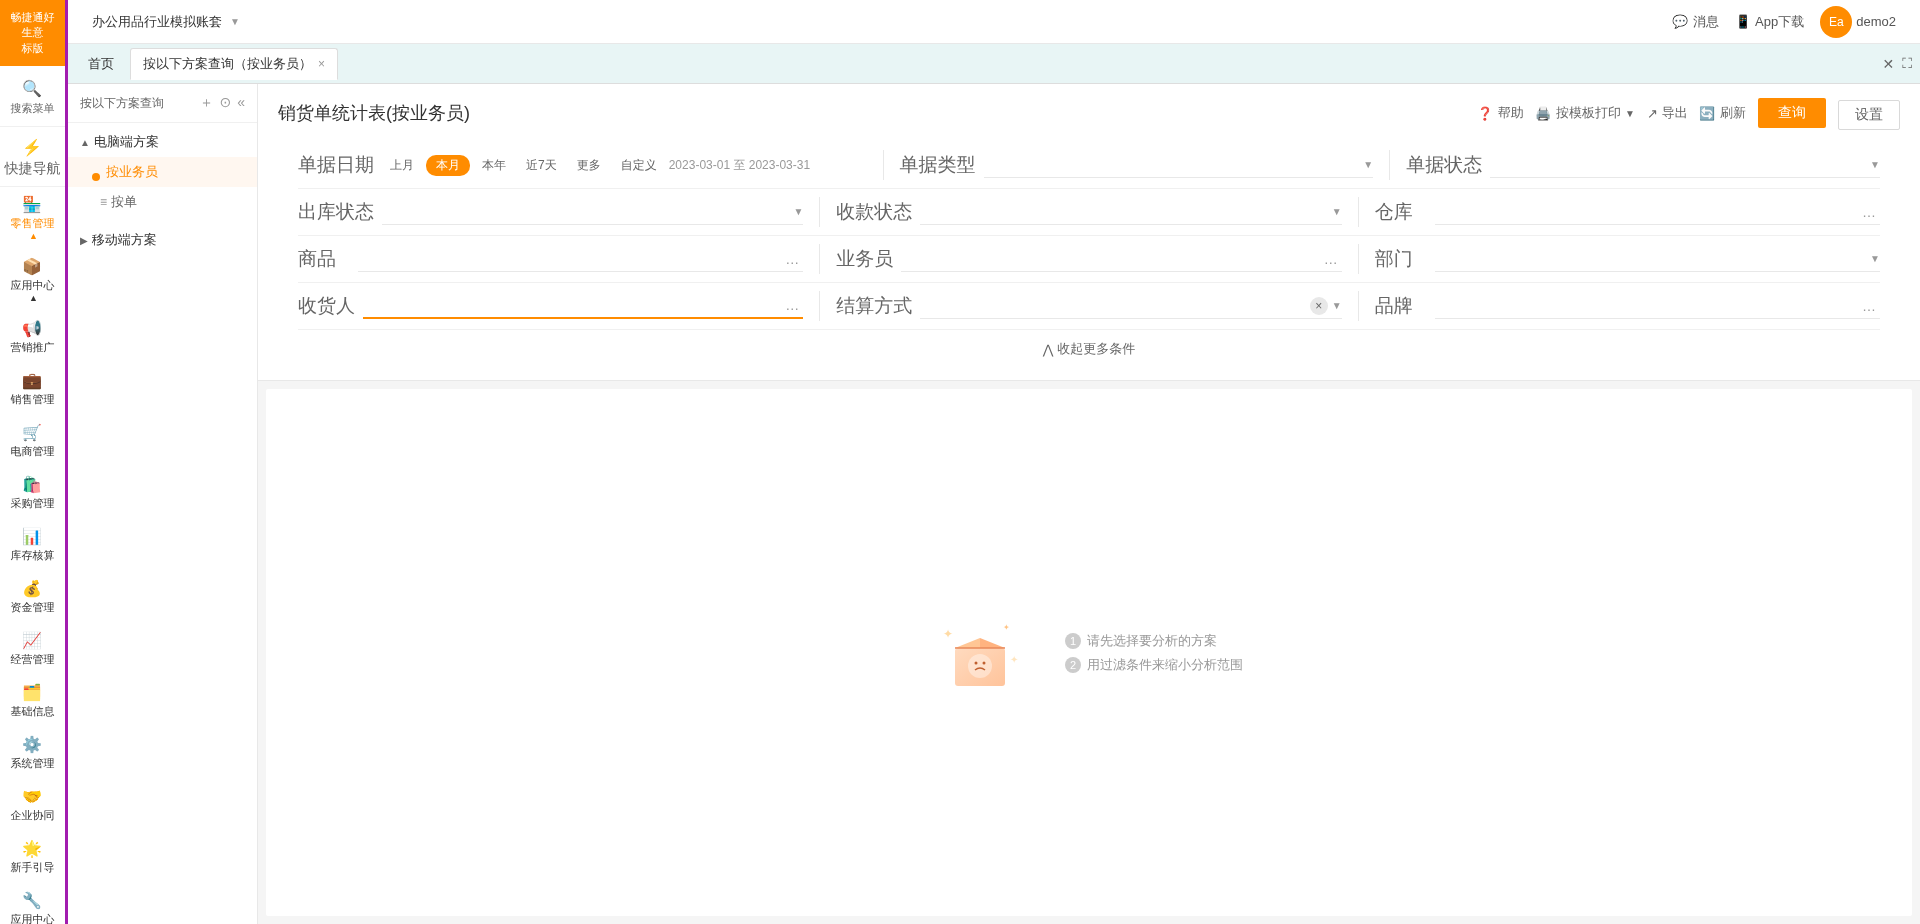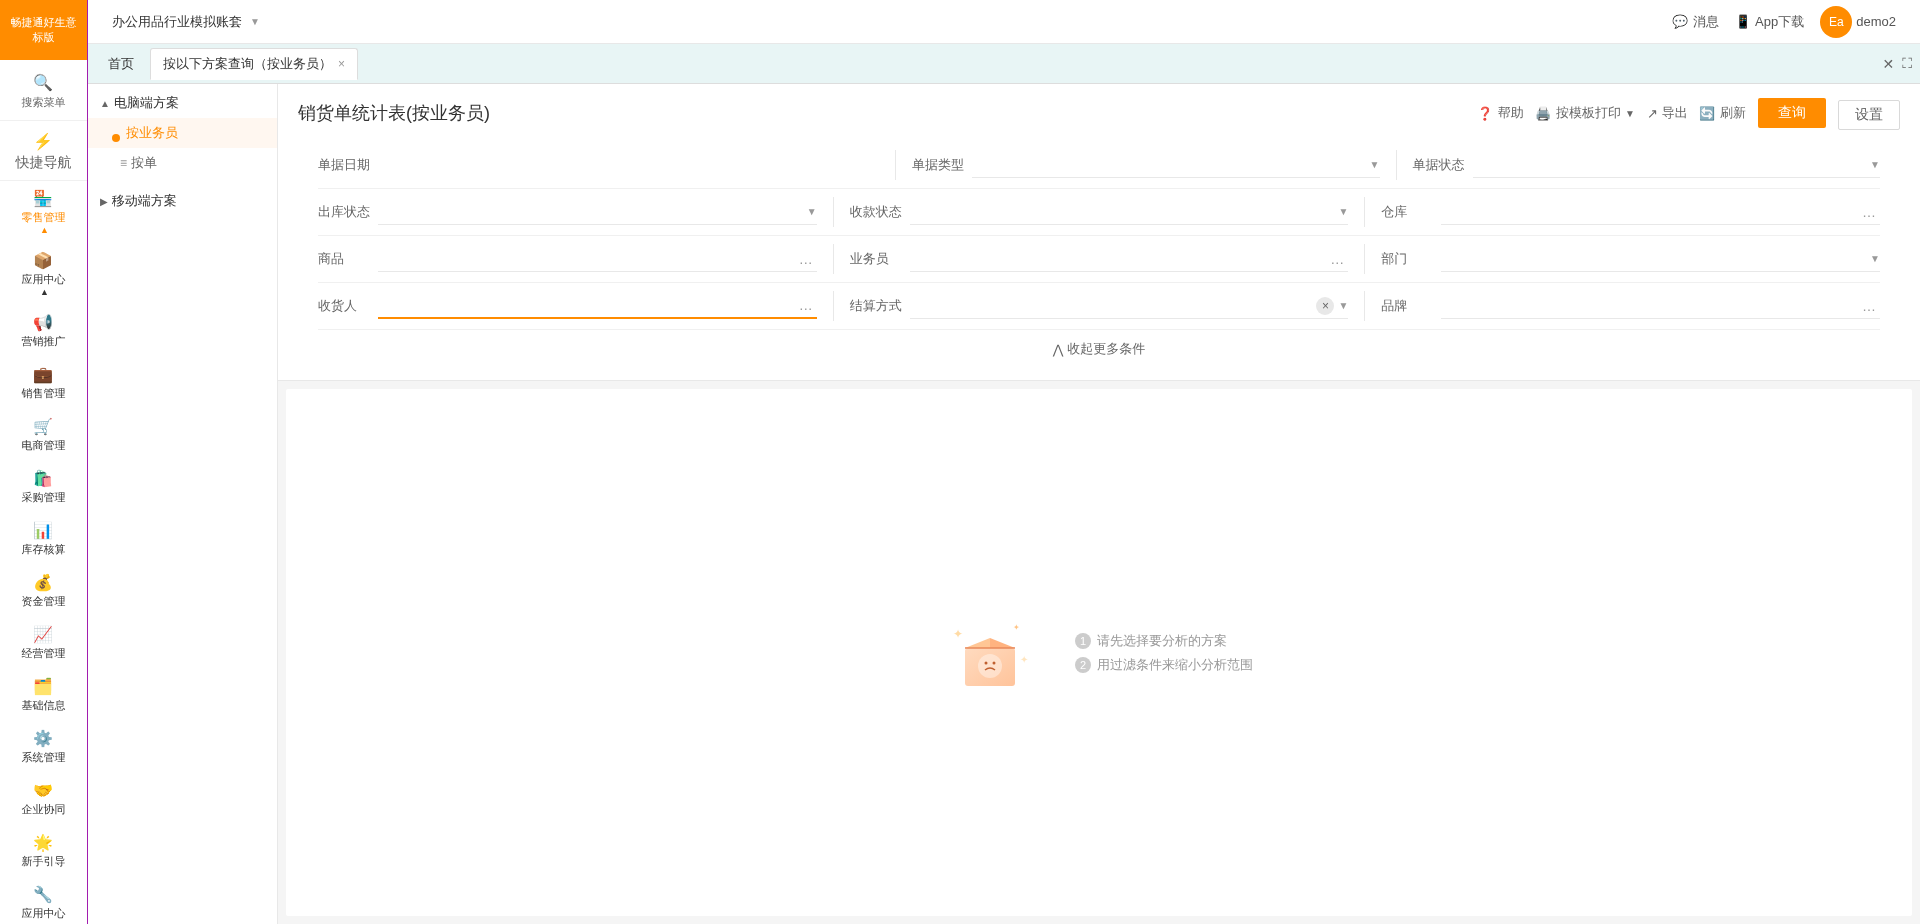--- a/index.html
+++ b/index.html
@@ -1,19 +1,19 @@
 <!DOCTYPE html>
 <html><head>
   <meta charset="utf-8">
   <style>
     * { box-sizing: border-box; margin: 0; padding: 0; }
     body { font-family: -apple-system, BlinkMacSystemFont, "PingFang SC", "Microsoft YaHei", sans-serif; font-size: 13px; background: #f5f5f5; display: flex; height: 924px; overflow: hidden; }
 
     
-    .sidebar { width: 88px; background: #fff; display: flex; flex-direction: column; align-items: center; border-right: 1px solid #a21caf; flex-shrink: 0; }
+    .sidebar { width: 68px; background: #fff; display: flex; flex-direction: column; align-items: center; border-right: 3px solid #a21caf; flex-shrink: 0; }
     .sidebar-logo { width: 100%; background: #ff8c00; display: flex; flex-direction: column; align-items: center; justify-content: center; padding: 10px 6px; min-height: 60px; }
     .logo-text { color: #fff; font-size: 11px; text-align: center; line-height: 1.4; }
     .sidebar-search { padding: 10px 0; width: 100%; display: flex; flex-direction: column; align-items: center; border-bottom: 1px solid #f0f0f0; }
     .sidebar-search span { font-size: 11px; color: #666; margin-top: 3px; }
     .sidebar-nav { padding: 8px 0; width: 100%; display: flex; flex-direction: column; align-items: center; border-bottom: 1px solid #f0f0f0; }
     .sidebar-nav span { font-size: 14px; color: #666; margin-top: 3px; }
     .sidebar-menu-items { flex: 1; width: 100%; overflow-y: auto; }
     .sidebar-item { display: flex; flex-direction: column; align-items: center; padding: 8px 4px; cursor: pointer; color: #333; transition: background 0.2s; }
     .sidebar-item.active { color: #ff8c00; }
     .sidebar-item .icon { font-size: 16px; margin-bottom: 2px; }
@@ -72,21 +72,21 @@
     .date-btn.active { background: #ff8c00; color: #fff; border-radius: 10px; padding: 2px 10px; }
     .date-range { font-size: 12px; color: #999; }
     .dots-btn { color: #999; font-size: 14px; cursor: pointer; padding: 0 4px; }
     .clear-btn { display: flex; align-items: center; justify-content: center; width: 18px; height: 18px; border-radius: 50%; background: #e8e8e8; color: #666; font-size: 12px; cursor: pointer; }
     .collapse-btn { display: flex; align-items: center; justify-content: center; gap: 4px; color: #666; font-size: 13px; cursor: pointer; padding: 6px; }
 
     
     .query-btn { background: #ff8c00; color: #fff; border: none; border-radius: 2px; padding: 6px 20px; font-size: 14px; cursor: pointer; }
     .set-btn { background: #fff; color: #666; border: 1px solid #d9d9d9; border-radius: 2px; padding: 5px 16px; font-size: 14px; cursor: pointer; display: block; margin-top: 4px; }
     .filter-item { display: flex; align-items: center; gap: 8px; }
-    .filter-item-label { font-size: 13px; color: #666; white-space: nowrap; min-width: 52px; }
+    .filter-item-label { font-size: 19px; color: #666; white-space: nowrap; min-width: 52px; }
     .filter-field { flex: 1; display: flex; align-items: center; border-bottom: 1px solid #e8e8e8; padding: 2px 0; min-height: 26px; }
     .filter-field .arrow-down { margin-left: auto; color: #999; font-size: 10px; }
 
     
     .empty-state { flex: 1; display: flex; align-items: center; justify-content: center; background: #fff; margin: 8px; border-radius: 2px; }
     .empty-tips { display: flex; flex-direction: column; gap: 6px; }
     .empty-tip { display: flex; align-items: center; gap: 6px; font-size: 13px; color: #999; }
     .tip-num { width: 16px; height: 16px; border-radius: 50%; background: #ccc; color: #fff; font-size: 11px; display: flex; align-items: center; justify-content: center; flex-shrink: 0; }
 
     .avatar { width: 32px; height: 32px; border-radius: 50%; background: #ff8c00; display: flex; align-items: center; justify-content: center; color: #fff; font-size: 12px; overflow: hidden; }
@@ -212,20 +212,28 @@
     </div>
     <div class="tab-actions">
       <button class="tab-action-btn">✕</button>
       <button class="tab-action-btn">⛶</button>
     </div>
   </div>
 
   <div class="content-area">
 
     <div class="left-panel">
+      <div class="left-panel-header">
+        <span class="left-panel-title">按以下方案查询</span>
+        <div class="left-panel-actions">
+          <span title="添加">＋</span>
+          <span title="编辑">⊙</span>
+          <span title="折叠">«</span>
+        </div>
+      </div>
 
       <div class="plan-group">
         <div class="plan-group-header">
           <span style="color:#666;font-size:10px;">▲</span>
           <span>电脑端方案</span>
         </div>
         <div class="plan-item active">
           <span class="dot"></span>
           <span>按业务员</span>
         </div>
@@ -270,20 +278,29 @@
             <button class="set-btn">设置</button>
           </div>
         </div>
 
         <div class="filter-area">
 
           <div class="filter-row">
 
             <div class="filter-item" style="flex:1.2;">
               <span class="filter-item-label">单据日期</span>
+              <div class="filter-field" style="border-bottom:none;gap:4px;flex-wrap:wrap;">
+                <button class="date-btn">上月</button>
+                <button class="date-btn active">本月</button>
+                <button class="date-btn">本年</button>
+                <button class="date-btn">近7天</button>
+                <button class="date-btn">更多</button>
+                <button class="date-btn">自定义</button>
+                <span class="date-range">2023-03-01 至 2023-03-31</span>
+              </div>
             </div>
             <div style="width:1px;background:#e8e8e8;height:30px;"></div>
 
             <div class="filter-item" style="flex:1;">
               <span class="filter-item-label">单据类型</span>
               <div class="filter-field" style="cursor:pointer;">
                 <span style="flex:1;color:#ccc;"></span>
                 <span class="arrow-down">▼</span>
               </div>
             </div>

